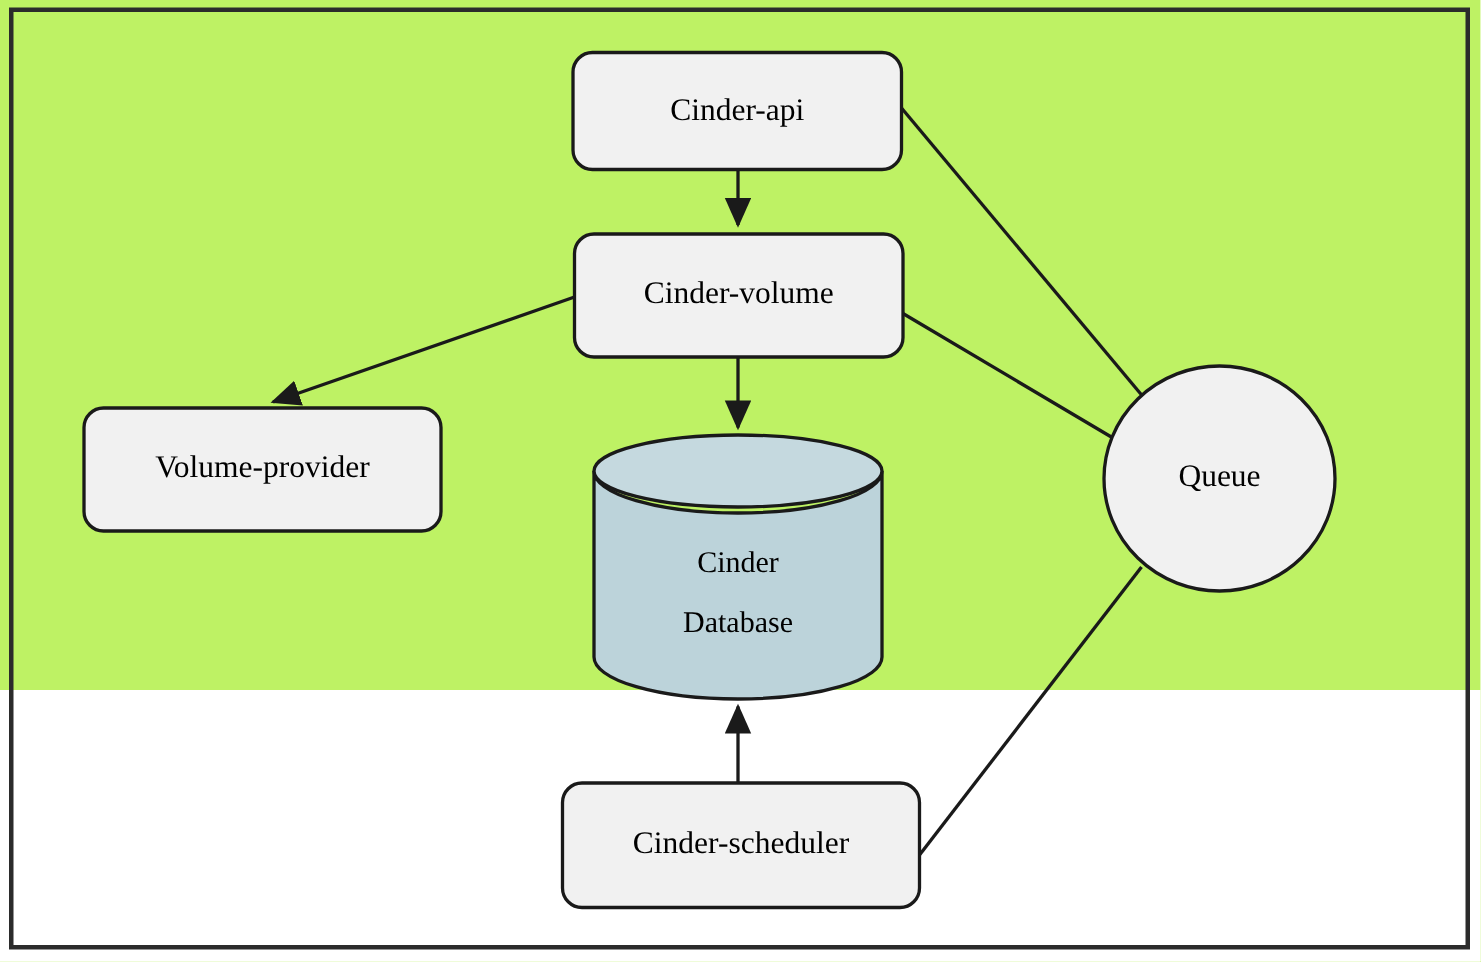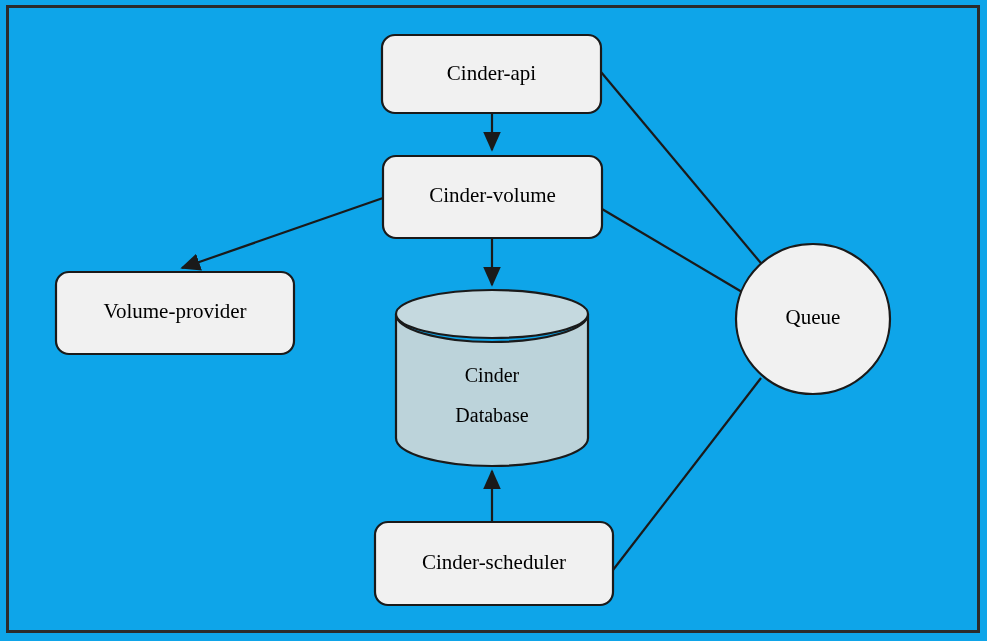--- a/index.html
+++ b/index.html
@@ -10,22 +10,22 @@
   }
   body {
     width: 987px;
     height: 641px;
     font-family: "Liberation Serif", "DejaVu Serif", serif;
     overflow: hidden;
   }
   #diagram-root {
     position: relative;
     width: 987px;
-    height: 641px;
-    background: #0ea5e9;
+    height: 460px;
+    background: #bef264;
   }
   #diagram-svg {
     position: absolute;
     top: 0;
     left: 0;
     width: 987px;
     height: 641px;
     display: block;
   }
   .node-label {

